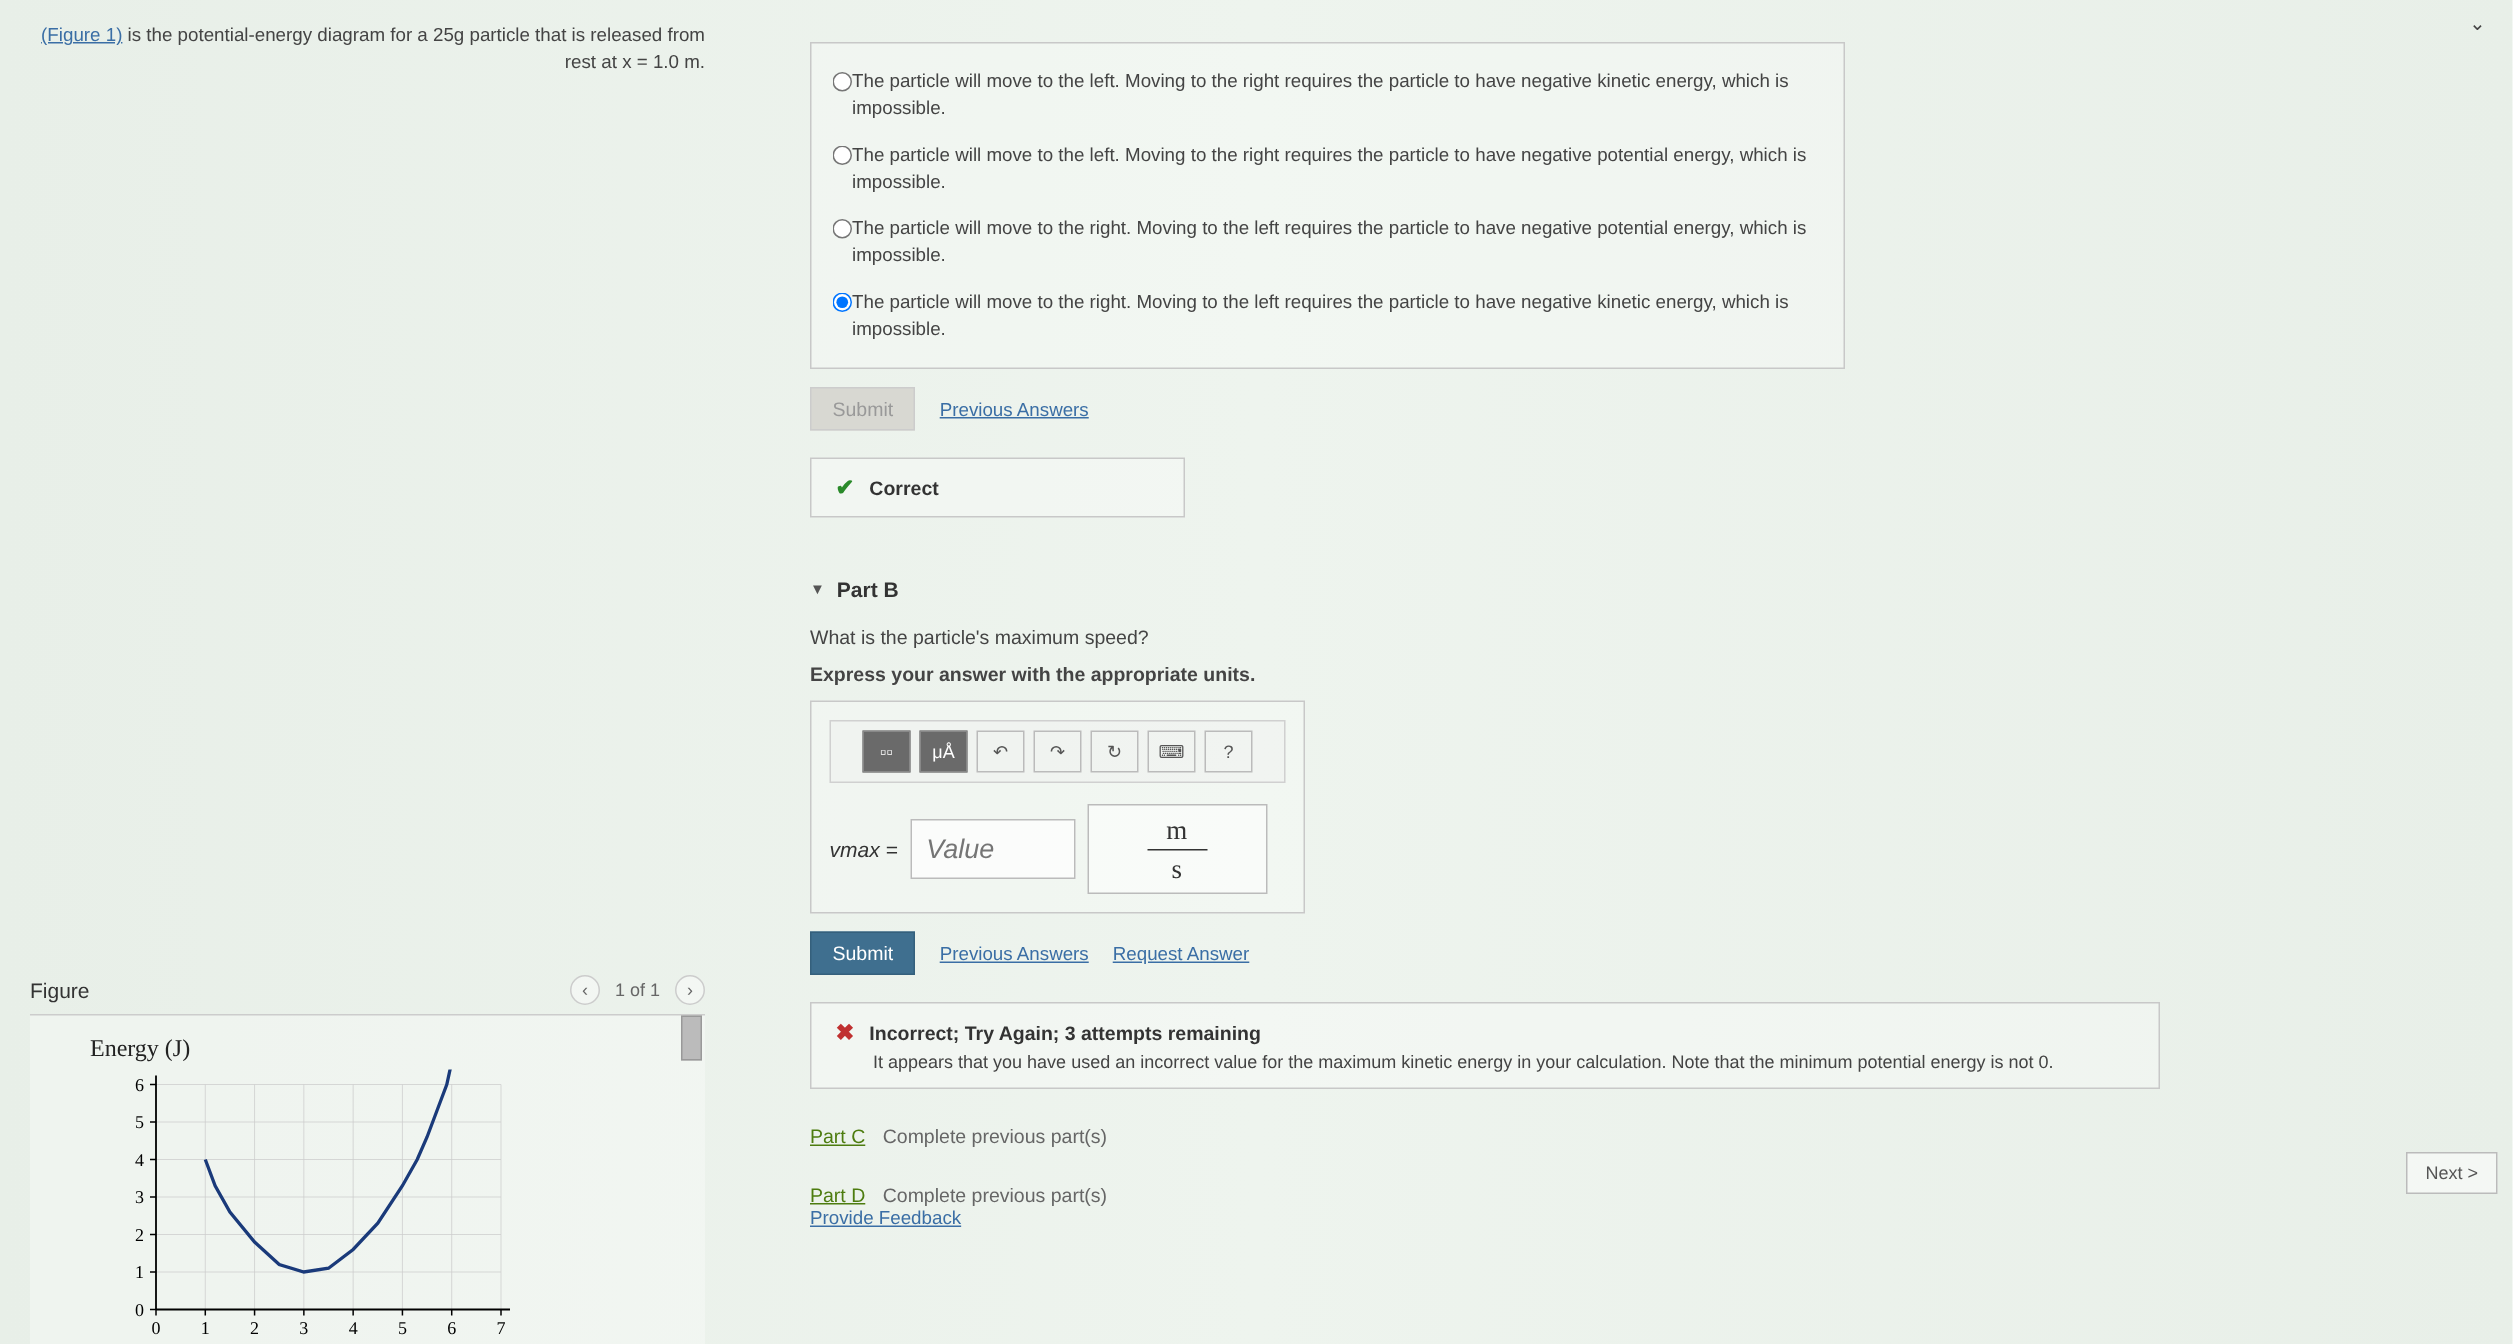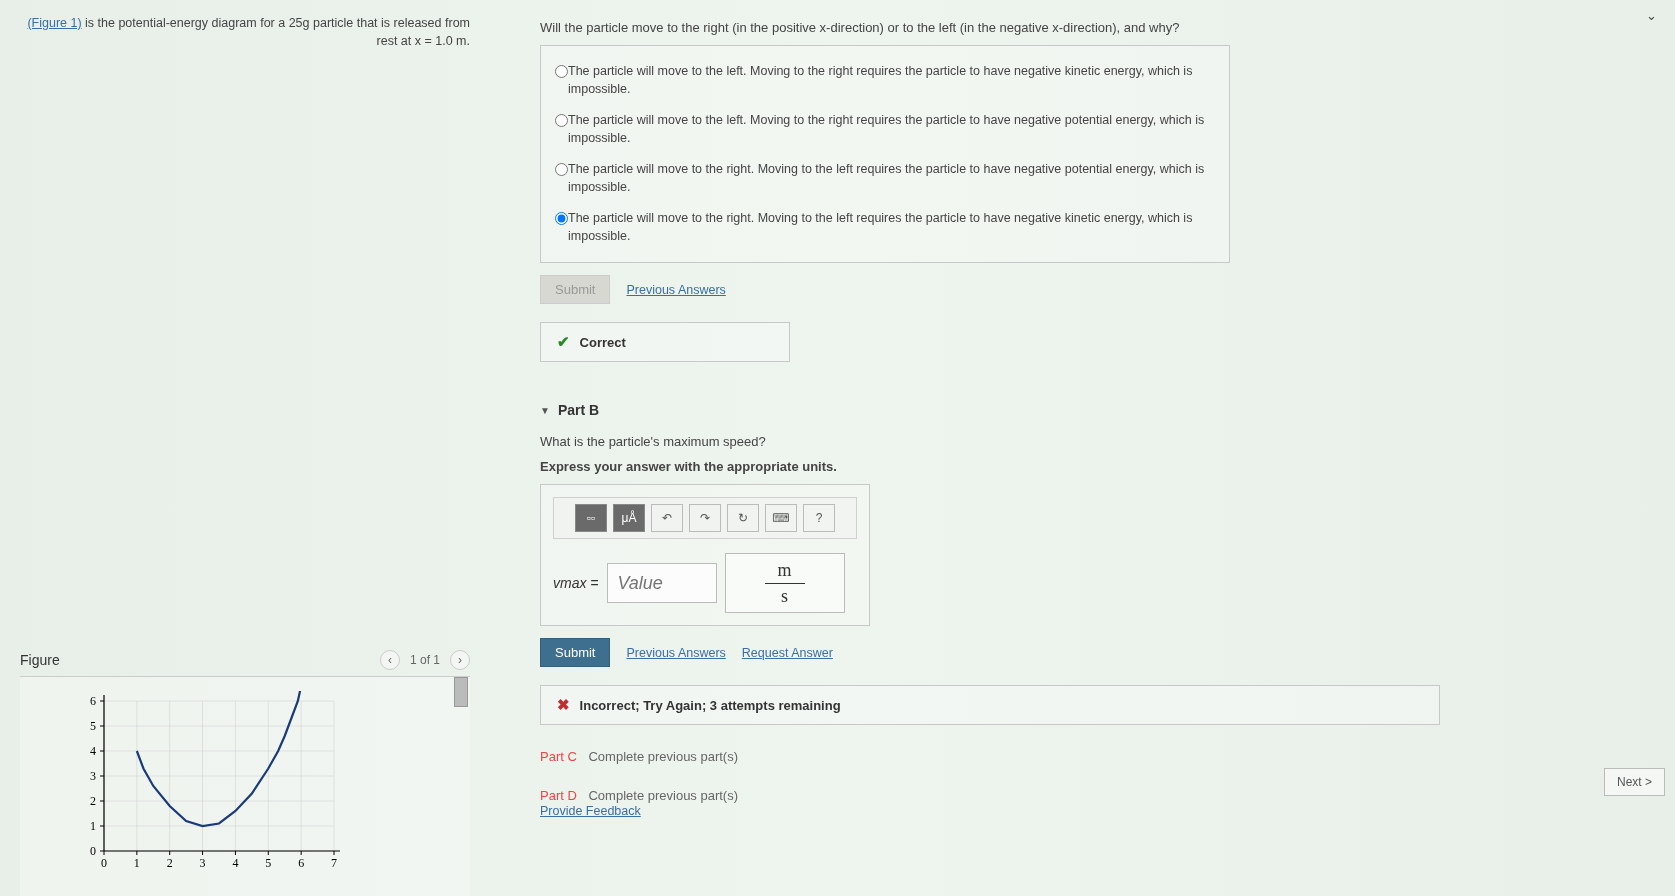--- a/index.html
+++ b/index.html
@@ -103,21 +103,21 @@
     padding:0 10px;
   }
   .unit-box {
     width:120px; height:60px; border:1px solid #bbb;
     background:rgba(255,255,255,0.5);
     display:flex; flex-direction:column; align-items:center; justify-content:center;
     font-family: serif; font-size:18px;
   }
   .unit-box .frac-line { width:40px; border-top:1px solid #333; margin:2px 0; }
   .locked-part { font-size:13px; color:#666; margin-top:24px; }
-  .locked-part .pl { color:#ef4444; margin-right:8px; }
+  .locked-part .pl { color:#4d7c0f; margin-right:8px;text-decoration:underline; }
   .provide-fb { }
   .figure-section {
     position:absolute; bottom:0; left:20px; right:20px;
   }
   .fig-hdr {
     display:flex; justify-content:space-between; align-items:center;
     font-size:14px; color:#333; padding:6px 0;
   }
   .fig-nav { display:flex; align-items:center; gap:10px; color:#666; font-size:12px; }
   .fig-nav .navbtn { width:20px; height:20px; border:1px solid #ccc; border-radius:10px; display:flex; align-items:center; justify-content:center; cursor:pointer; background:rgba(255,255,255,0.4); }
@@ -151,20 +151,21 @@
       <div class="fig-hdr">
         <span>Figure</span>
         <span class="fig-nav">
           <span class="navbtn">‹</span>
           <span>1 of 1</span>
           <span class="navbtn">›</span>
         </span>
       </div>
       <div class="chart-wrap">
         <div class="scroll-thumb"></div>
+        <div class="chart-title">Energy (J)</div>
         <svg class="chart" viewBox="0 0 260 180">
           <g id="chart-g">
               <line x1="24" y1="160" x2="24" y2="10" stroke="#ccc" stroke-width="0.5"></line>
               <line x1="56.857142857142854" y1="160" x2="56.857142857142854" y2="10" stroke="#ccc" stroke-width="0.5"></line>
               <line x1="89.71428571428571" y1="160" x2="89.71428571428571" y2="10" stroke="#ccc" stroke-width="0.5"></line>
               <line x1="122.57142857142857" y1="160" x2="122.57142857142857" y2="10" stroke="#ccc" stroke-width="0.5"></line>
               <line x1="155.42857142857142" y1="160" x2="155.42857142857142" y2="10" stroke="#ccc" stroke-width="0.5"></line>
               <line x1="188.28571428571428" y1="160" x2="188.28571428571428" y2="10" stroke="#ccc" stroke-width="0.5"></line>
               <line x1="221.14285714285714" y1="160" x2="221.14285714285714" y2="10" stroke="#ccc" stroke-width="0.5"></line>
               <line x1="254" y1="160" x2="254" y2="10" stroke="#ccc" stroke-width="0.5"></line>
@@ -209,21 +210,20 @@
               <text x="16" y="14" font-size="12" font-family="serif" text-anchor="end">6</text>
               <text x="266" y="164" font-size="13" font-family="serif" font-style="italic">x (m)</text>
               <path d="M56.857142857142854 60 L63.42857142857143 77.50000000000001 L73.28571428571428 95 L89.71428571428571 115 L106.14285714285714 130 L122.57142857142857 135 L139 132.5 L155.42857142857142 120 L171.85714285714286 102.5 L188.28571428571428 77.50000000000001 L198.14285714285714 60 L204.71428571428572 45.000000000000014 L211.28571428571428 27.5 L217.85714285714286 10 L221.14285714285714 -4.999999999999972" fill="none" stroke="#1a3a7a" stroke-width="2.2"></path>
             </g>
         </svg>
       </div>
     </div>
   </div>
 
   <div class="right-col">
-    <div class="q-text">Will the particle move to the right (in the positive x-direction) or to the left (in the negative x-direction), and why?</div>
     <div class="mc-box" id="mc-options">
         <div class="mc-opt">
           <input type="radio" name="pa" style="">
           <label>The particle will move to the left. Moving to the right requires the particle to have negative kinetic energy, which is impossible.</label>
         </div>
         <div class="mc-opt">
           <input type="radio" name="pa" style="">
           <label>The particle will move to the left. Moving to the right requires the particle to have negative potential energy, which is impossible.</label>
         </div>
         <div class="mc-opt">
@@ -276,20 +276,21 @@
       <button class="btn-submit">Submit</button>
       <span class="link-action">Previous Answers</span>
       <span class="link-action">Request Answer</span>
     </div>
 
     <div class="feedback-box wide">
       <div class="feedback-hdr">
         <span class="x-icon">✖</span>
         <span style="font-weight:bold;">Incorrect; Try Again; 3 attempts remaining</span>
       </div>
+      <div class="feedback-msg">It appears that you have used an incorrect value for the maximum kinetic energy in your calculation. Note that the minimum potential energy is not 0.</div>
     </div>
 
     <div class="locked-part">
       <span class="pl">Part C</span>
       <span>Complete previous part(s)</span>
     </div>
     <div class="locked-part">
       <span class="pl">Part D</span>
       <span>Complete previous part(s)</span>
     </div>

